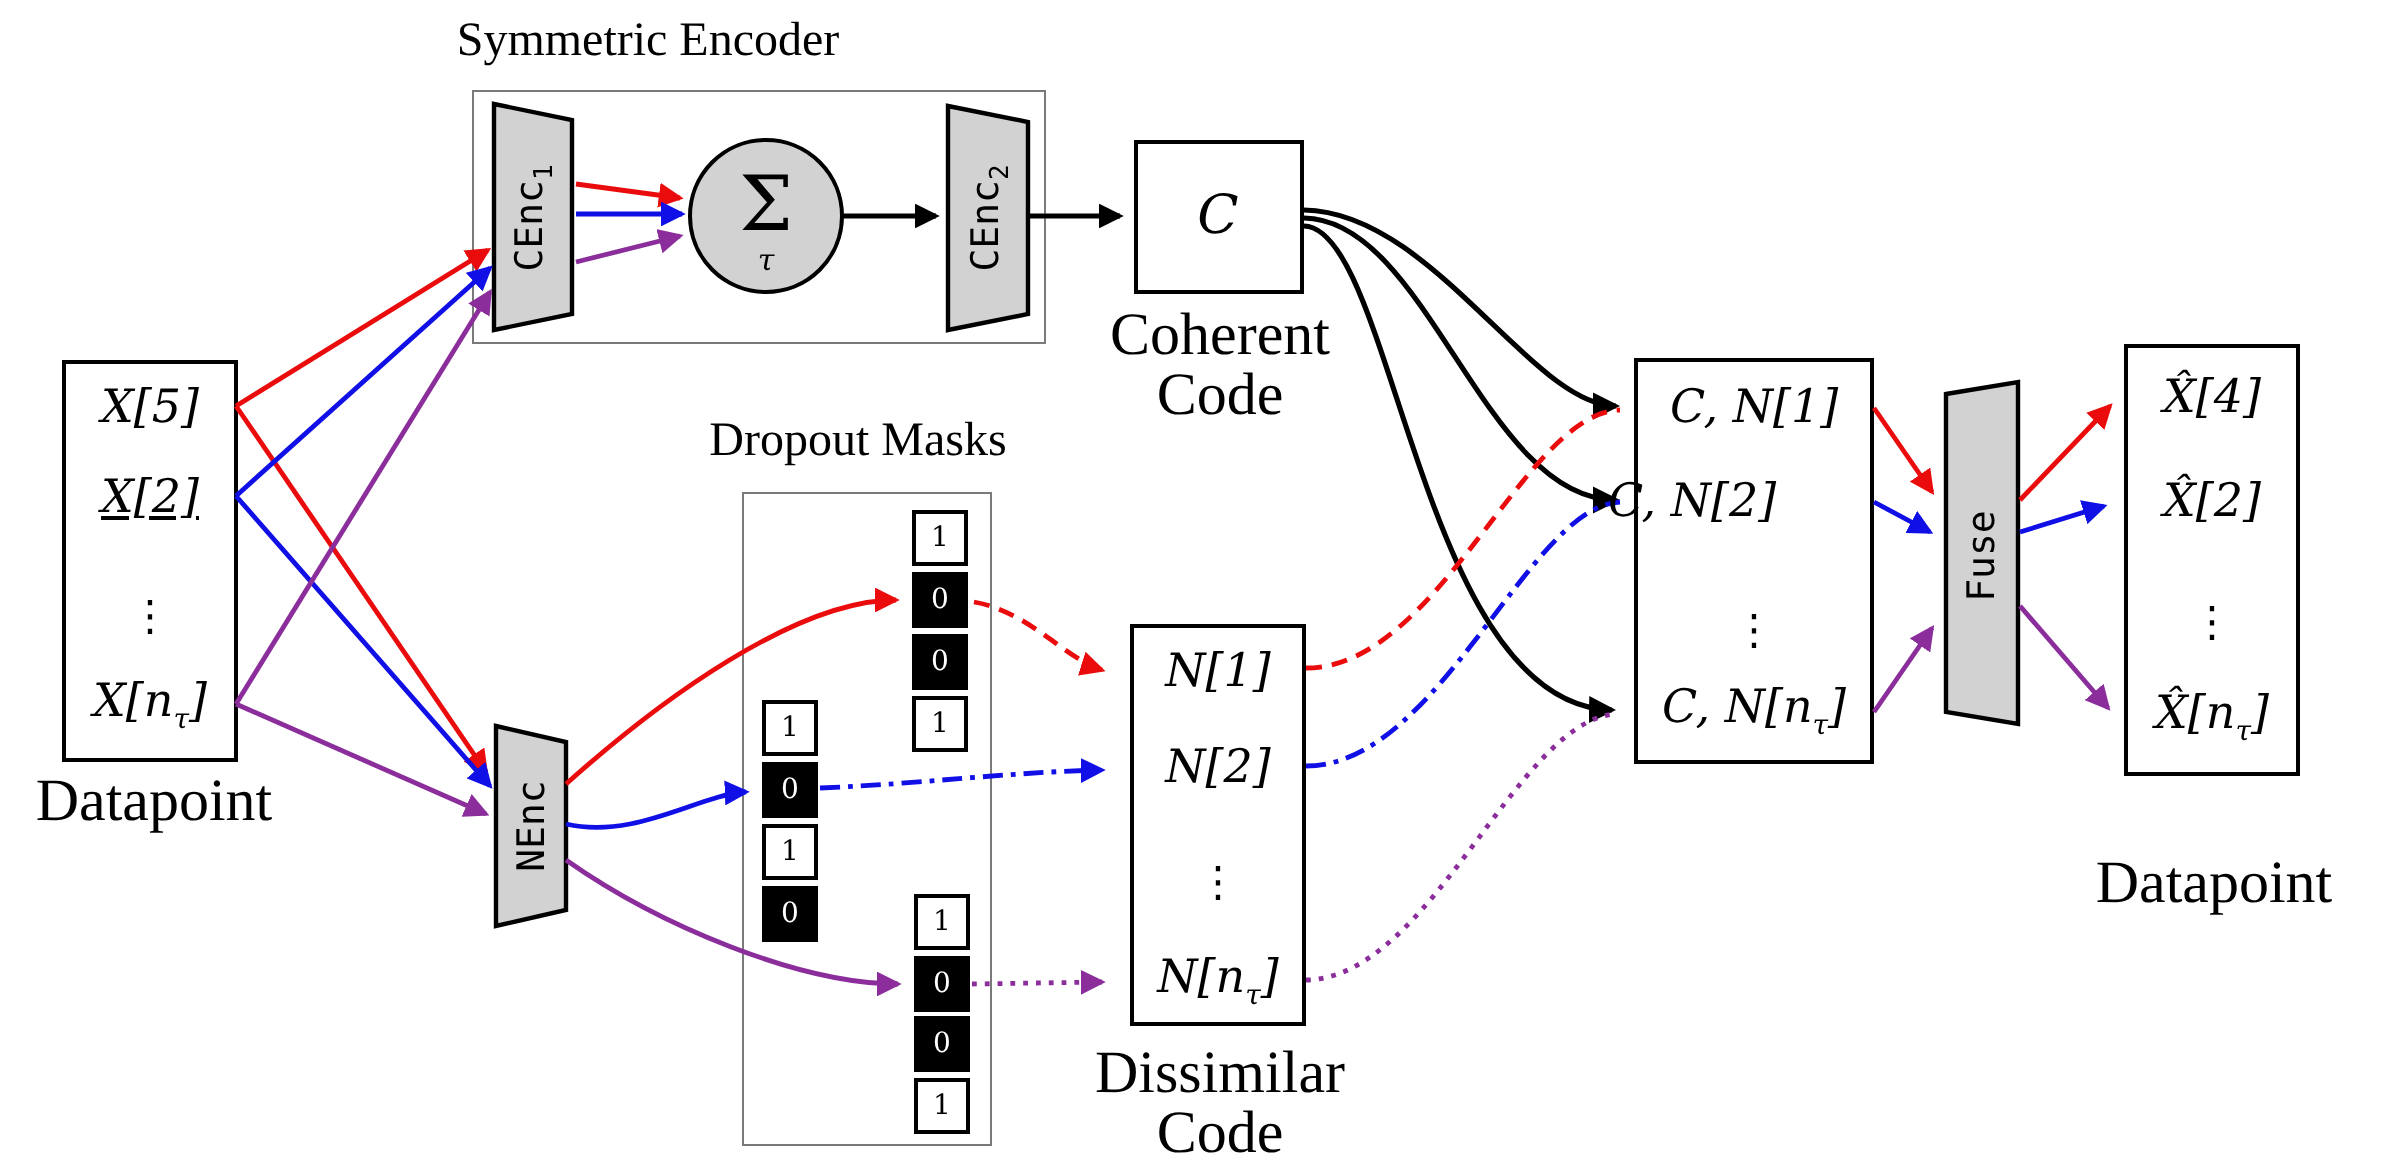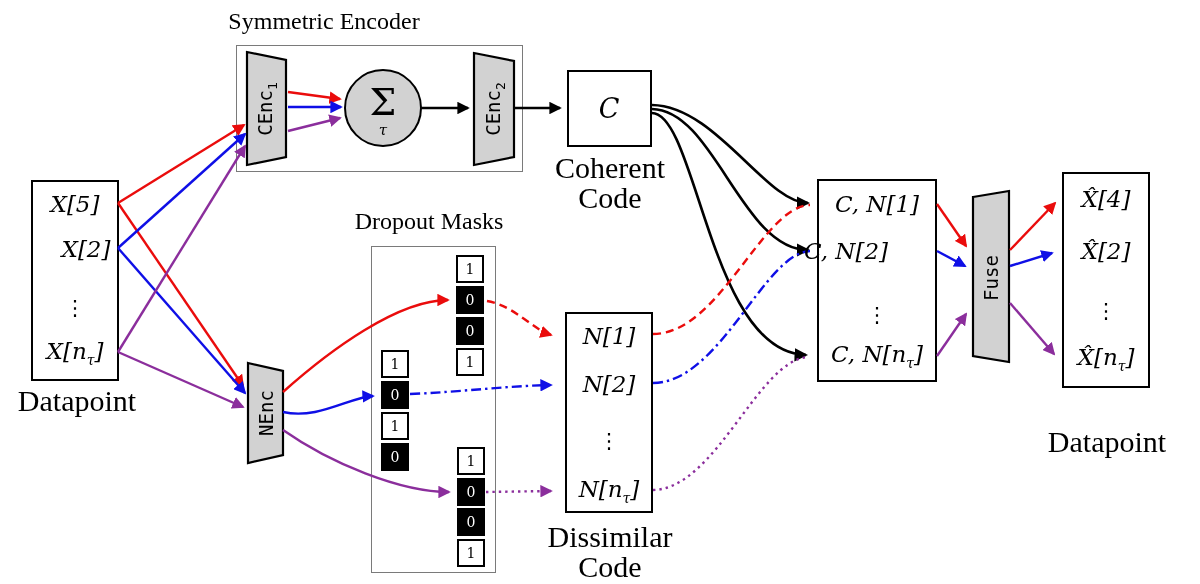--- a/index.html
+++ b/index.html
@@ -112,21 +112,21 @@
       <path d="M1010,250 L1055,203" stroke="#ea0c0c" marker-end="url(#ar-red)"></path>
       <path d="M1010,266 L1052,253" stroke="#0f0fe6" marker-end="url(#ar-blue)"></path>
       <path d="M1010,303 L1054,354" stroke="#8b2e9c" marker-end="url(#ar-purple)"></path>
     </g>
   </svg>
 
   <div class="txt title" style="left:324px;top:21px;">Symmetric Encoder</div>
   <div class="txt title" style="left:429px;top:221px;">Dropout Masks</div>
 
   <div class="txt math" style="left:75px;top:204px;"><span>X[5]</span></div>
-  <div class="txt math" style="left:86px;top:249px;"><span>X[2]</span></div>
+  <div class="txt math" style="left:75px;top:249px;text-decoration:underline;"><span>X[2]</span></div>
   <div class="txt math dots" style="left:75px;top:308px;"><span>⋮</span></div>
   <div class="txt math" style="left:75px;top:353px;"><span>X[n</span><sub>τ</sub><span>]</span></div>
   <div class="txt cap" style="left:77px;top:401px;">Datapoint</div>
 
   <div class="vlabel" style="left:267px;top:109px;"><span>CEnc</span><sub>1</sub></div>
   <div class="vlabel" style="left:495px;top:109px;"><span>CEnc</span><sub>2</sub></div>
   <div class="vlabel" style="left:266px;top:413px;"><span>NEnc</span></div>
   <div class="vlabel" style="left:991px;top:278px;"><span>Fuse</span></div>
 
   <div class="txt sumtxt" style="left:383px;top:102px;font-size:38px;">Σ</div>

